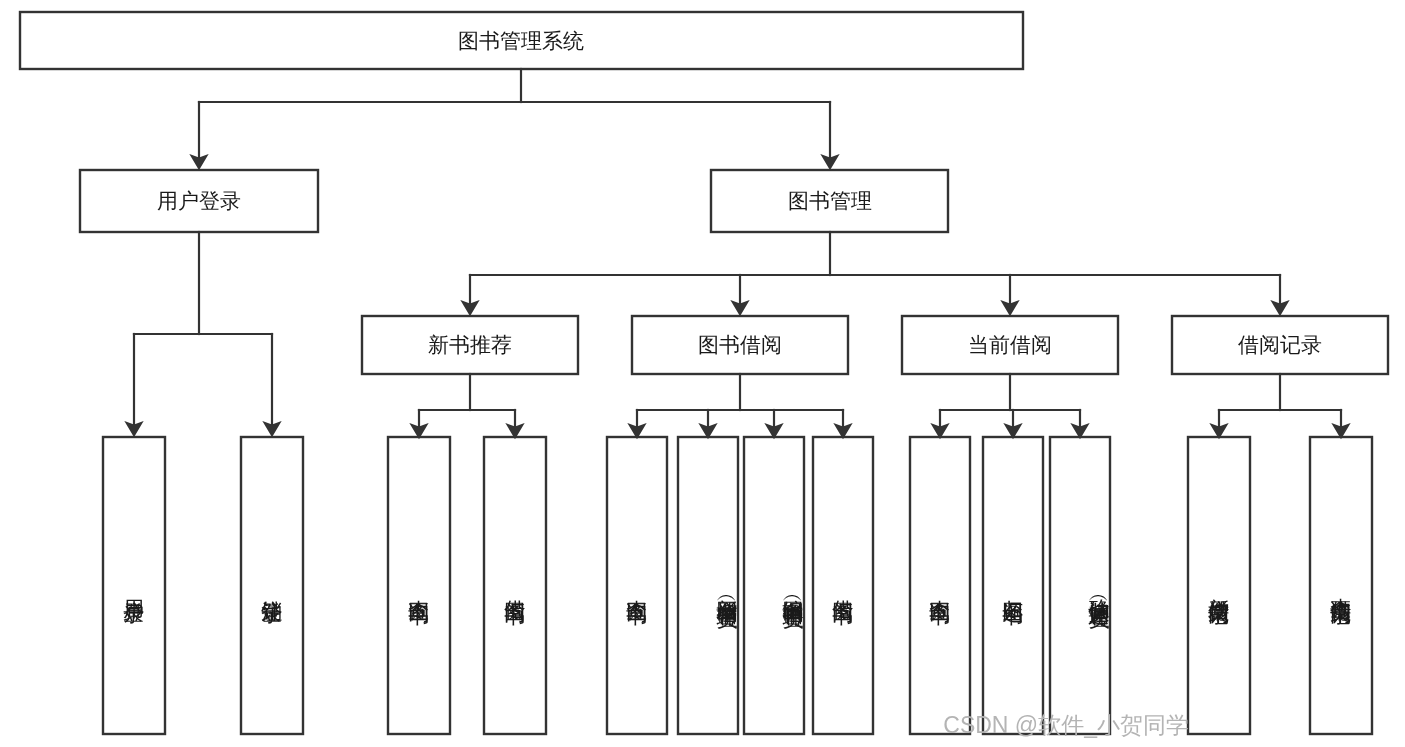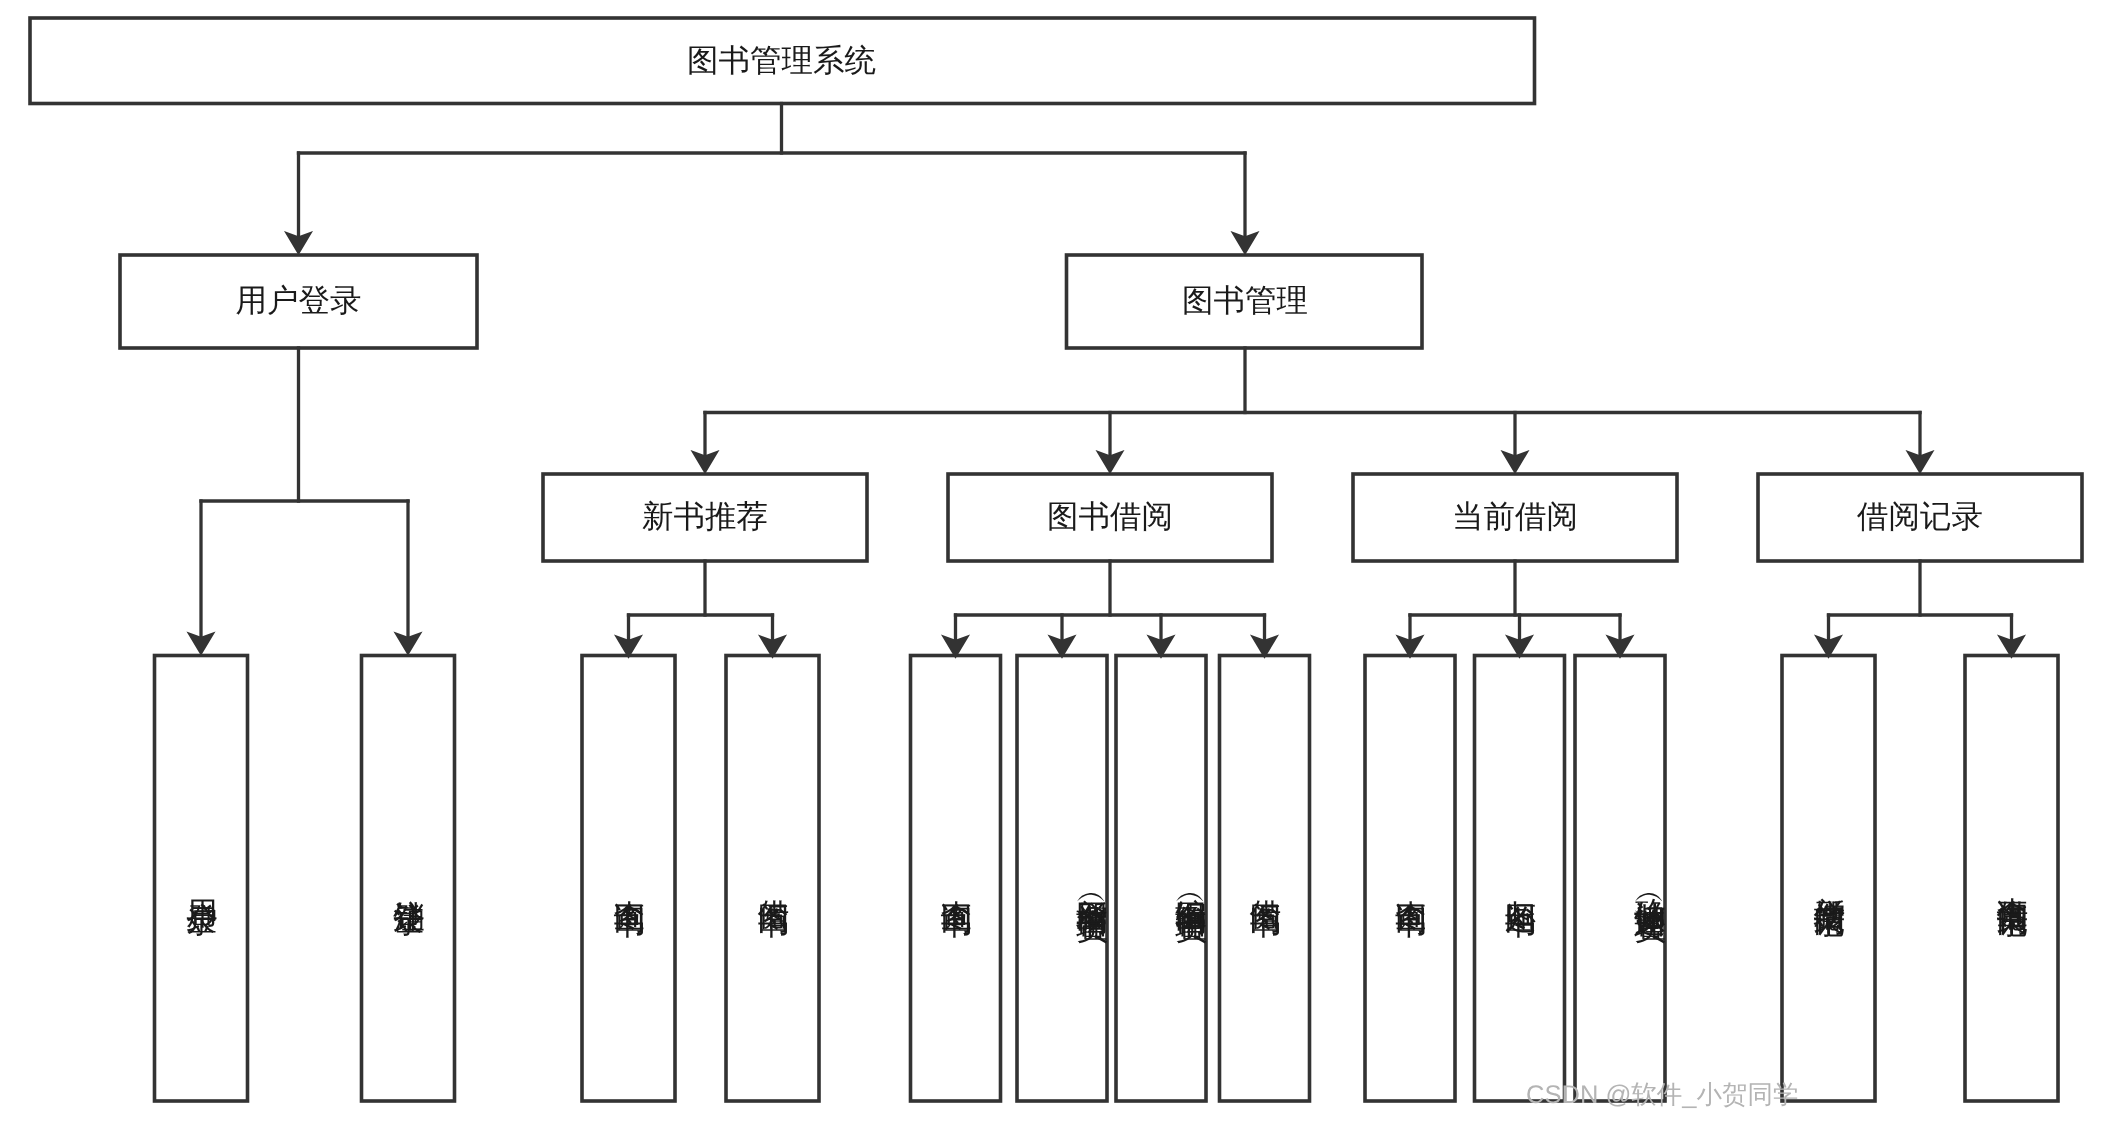--- a/index.html
+++ b/index.html
@@ -58,24 +58,24 @@
     line-height: 1.02;
     letter-spacing: 1.5px;
     display: flex;
     align-items: center;
     justify-content: center;
     white-space: nowrap;
     pointer-events: none;
   }
   .watermark {
     position: absolute;
-    right: 10px;
+    right: 20px;
     bottom: 6px;
     font-family: "Liberation Sans", "DejaVu Sans", sans-serif;
-    font-size: 17px;
+    font-size: 23px;
     color: #b4b4b4;
     white-space: nowrap;
   }
 </style>
 </head>
 <body>
 
 <div id="diagram-root">
 
   <svg class="diagram-svg" viewBox="0 0 1405 747">

